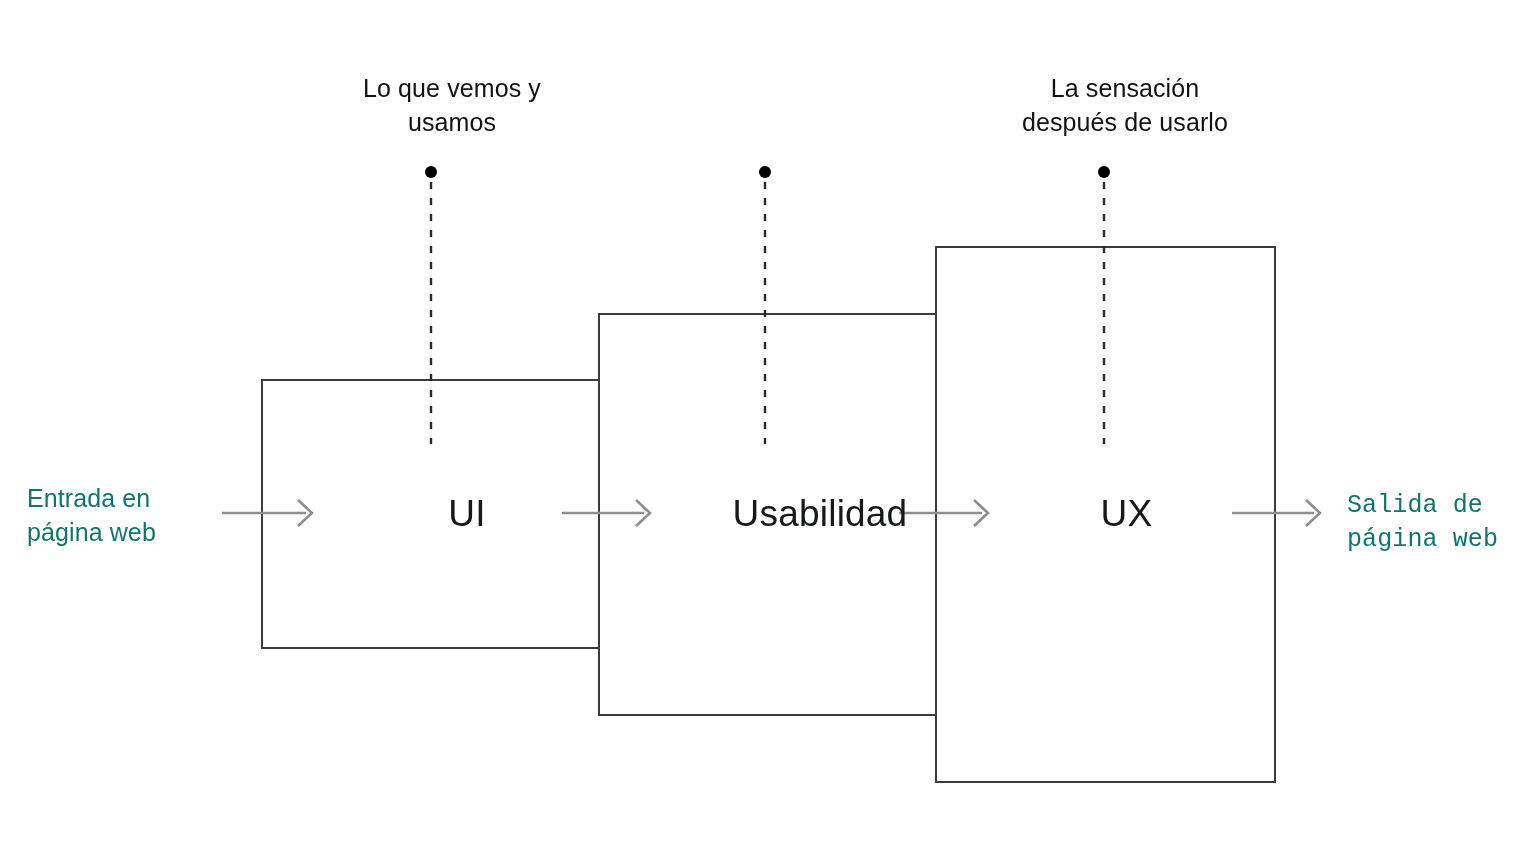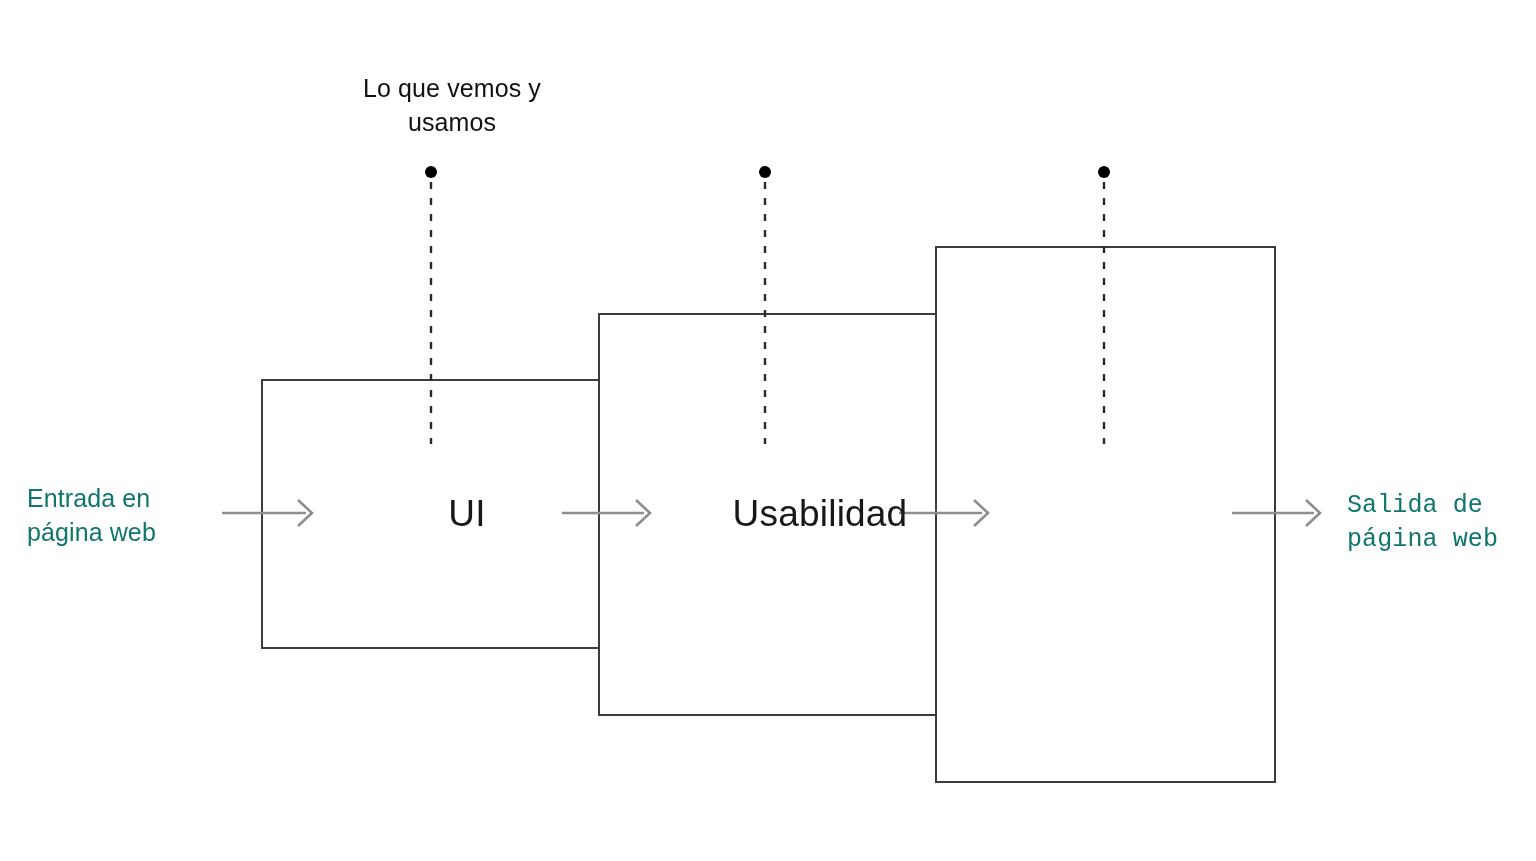--- a/index.html
+++ b/index.html
@@ -108,25 +108,28 @@
       </g>
     </g>
   </svg>
 
   <div class="layer-text">
 
     <div class="callout" style="left:291px; top:71px; width:280px;">Lo que vemos y
 usamos</div>
 
 
+    <div class="callout" style="left:959px; top:71px; width:290px;">La sensación
+después de usarlo</div>
 
     <div class="stage-label" style="left:262px; top:495px; width:368px;">UI</div>
 
     <div class="stage-label" style="left:599px; top:495px; width:400px;">Usabilidad</div>
 
+    <div class="stage-label" style="left:936px; top:495px; width:339px;">UX</div>
 
     <div class="endpoint-label" style="left:6px; top:481px; width:210px;">Entrada en
 página web</div>
 
     <div class="endpoint-label" style="left:1326px; top:489px; width:206px;font-family:Liberation Mono, monospace;">Salida de
 página web</div>
 
   </div>
 </div>
 

